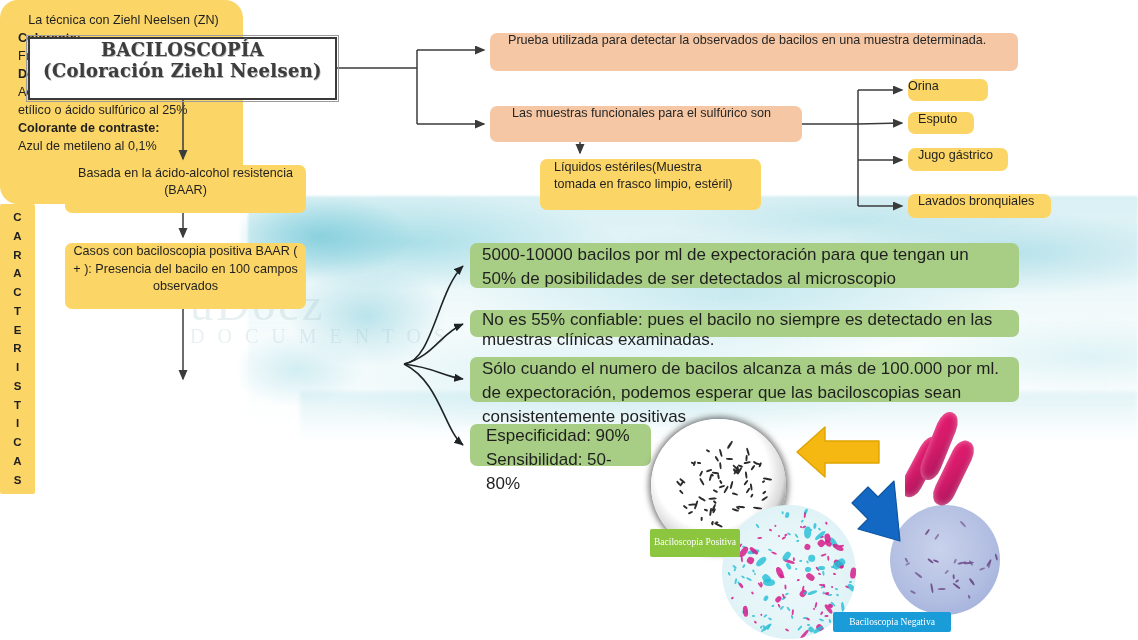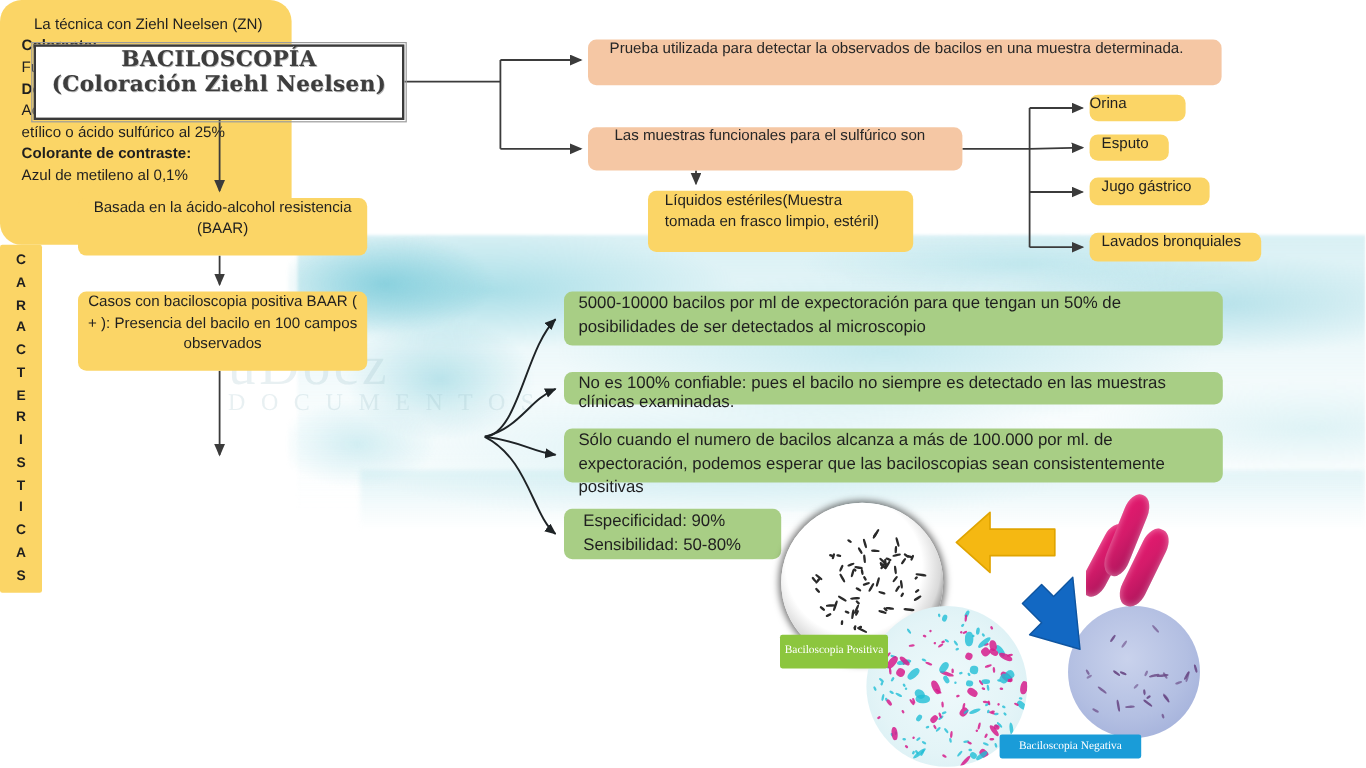--- a/index.html
+++ b/index.html
@@ -63,21 +63,21 @@
   }
   #title-box .txt{
     font-family:"DejaVu Serif", serif;
     font-weight:bold;font-size:18px;line-height:1.18;color:#3d3d3d;
     text-shadow:0.6px 0.6px 0 #b6b6b6, -0.4px -0.4px 0 #cfcfcf;
     letter-spacing:.3px;
   }
 
   .peach{background:#f5c7a4;border-radius:7px;color:#262626;font-size:12.6px;}
   .yellow{background:#fbd566;border-radius:7px;color:#1f1f1f;font-size:12.6px;}
-  .green{background:#a8ce85;border-radius:7px;color:#1f1f1f;font-size:14px;}
+  .green{background:#a8ce85;border-radius:7px;color:#1f1f1f;font-size:17px;}
 
   #box-prueba{left:490px;top:33px;width:528px;height:38px;padding:0 18px;}
   #box-muestras{left:490px;top:106px;width:312px;height:36px;padding:0 22px;}
 
   #box-orina{left:908px;top:79px;width:80px;height:22px;justify-content:center;}
   #box-esputo{left:908px;top:112px;width:66px;height:22px;padding-left:10px;}
   #box-jugo{left:908px;top:148px;width:100px;height:23px;padding-left:10px;}
   #box-lavados{left:908px;top:194px;width:143px;height:24px;padding-left:10px;}
 
   #box-liquidos{left:540px;top:159px;width:221px;height:51px;padding:0 14px;line-height:1.35;}
@@ -260,21 +260,21 @@
       <span>I</span>
       <span>C</span>
       <span>A</span>
       <span>S</span>
     </div>
 
   <div class="node green" id="g-box1">
     <div class="txt">5000-10000 bacilos por ml de expectoración para que tengan un 50% de posibilidades de ser detectados al microscopio</div>
   </div>
   <div class="node green" id="g-box2">
-    <div class="txt">No es 100% confiable: pues el bacilo no siempre es detectado en las muestras clínicas examinadas.</div>
+    <div class="txt">No es 55% confiable: pues el bacilo no siempre es detectado en las muestras clínicas examinadas.</div>
   </div>
   <div class="node green" id="g-box3">
     <div class="txt">Sólo cuando el numero de bacilos alcanza a más de 100.000 por ml. de expectoración, podemos esperar que las baciloscopias sean consistentemente positivas</div>
   </div>
   <div class="node green" id="g-box4">
     <div class="txt" id="g4txt">
         <div>Especificidad: 90%</div>
         <div>Sensibilidad: 50-80%</div>
       </div>
   </div>

